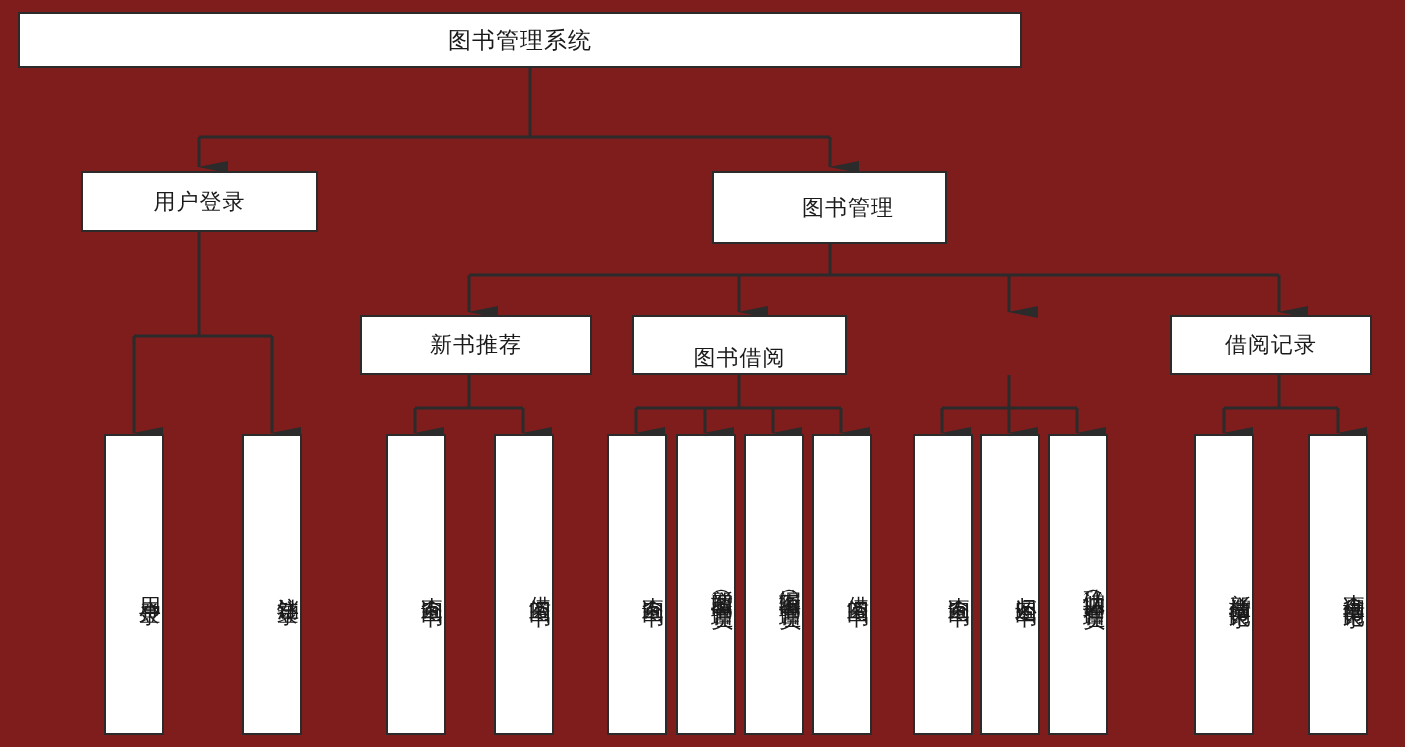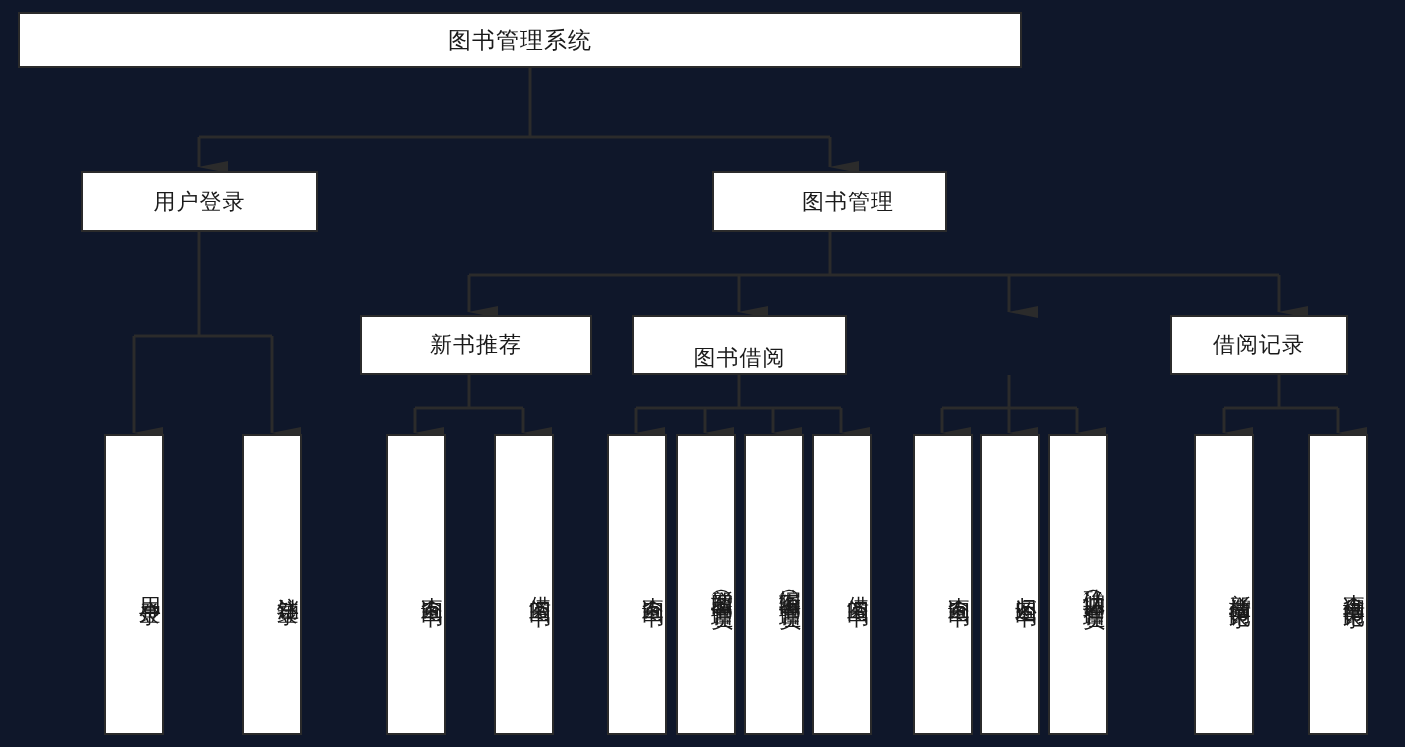--- a/index.html
+++ b/index.html
@@ -8,21 +8,21 @@
     padding: 0;
     background: #ffffff;
   }
   body {
     font-family: "Liberation Sans", "DejaVu Sans", sans-serif;
   }
   #canvas {
     position: relative;
     width: 1405px;
     height: 747px;
-    background: #0f172a;
+    background: #7f1d1d;
     overflow: hidden;
   }
   #edges {
     position: absolute;
     left: 0;
     top: 0;
     width: 1405px;
     height: 747px;
   }
   .node {
@@ -123,31 +123,31 @@
     </g>
   </svg>
 
   <div class="node h root" style="left:18px; top:12px; width:1004px; height:56px;">
     <span>图书管理系统</span>
   </div>
 
   <div class="node h" style="left:81px; top:171px; width:237px; height:61px;">
     <span>用户登录</span>
   </div>
-  <div class="node h" style="left:712px; top:171px; width:235px; height:61px;padding-left:37px;">
+  <div class="node h" style="left:712px; top:171px; width:235px; height:73px;padding-left:37px;">
     <span>图书管理</span>
   </div>
 
   <div class="node h" style="left:360px; top:315px; width:232px; height:60px;">
     <span>新书推荐</span>
   </div>
   <div class="node h" style="left:632px; top:315px; width:215px; height:60px;align-items:flex-end;">
     <span>图书借阅</span>
   </div>
-  <div class="node h" style="left:1170px; top:315px; width:178px; height:60px;">
+  <div class="node h" style="left:1170px; top:315px; width:202px; height:60px;">
     <span>借阅记录</span>
   </div>
 
   <div class="node v" style="left:104px; top:434px; width:60px; height:301px;">
     <span class="vtext">用户登录</span>
   </div>
   <div class="node v" style="left:242px; top:434px; width:60px; height:301px;">
     <span class="vtext">注销登录</span>
   </div>
 

